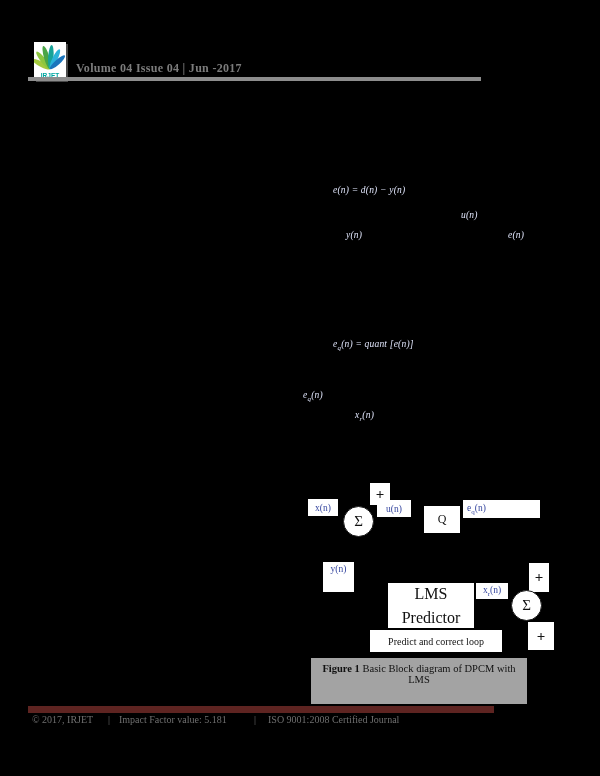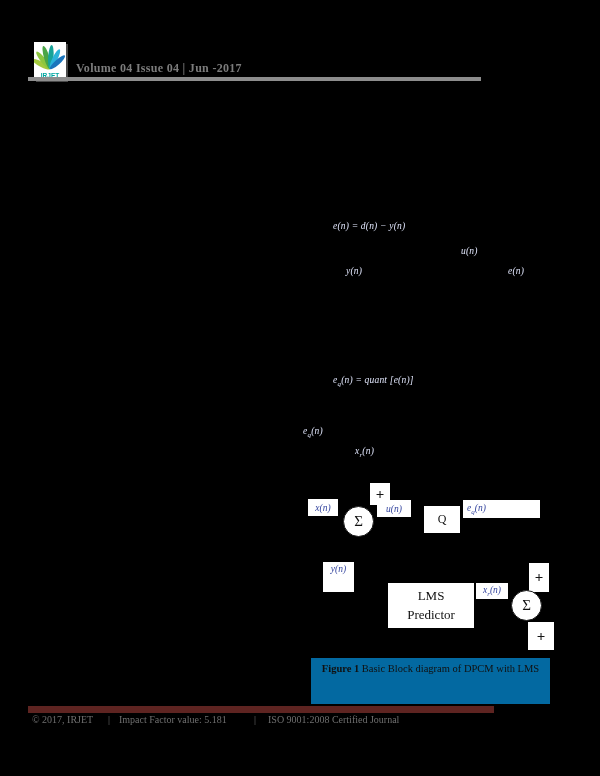--- a/index.html
+++ b/index.html
@@ -13,39 +13,39 @@
     box-shadow:2px 2px 0 0 #4a4a4a;
   }
   .volume-text{
     position:absolute;left:76px;top:61px;font-size:12px;font-weight:bold;
     color:#7c7c7c;letter-spacing:.3px;white-space:nowrap;
   }
   .top-bar{position:absolute;left:28px;top:77px;width:453px;height:4px;background:#8d8d8d;}
   
   .math{
     position:absolute;color:#dfe4fa;font-style:italic;font-size:9.5px;
-    white-space:nowrap;letter-spacing:.2px;margin-top:36px;
+    white-space:nowrap;letter-spacing:.2px;
   }
   .math sub{font-size:7px;font-style:italic;}
   
   .dbox{
     position:absolute;background:#fff;color:#111;
     display:flex;align-items:center;justify-content:center;
     font-size:10px;text-align:center;
   }
-  .dlabel{color:#33449e;font-style:italic;font-size:9.5px;white-space:nowrap;}
+  .dlabel{color:#33449e;font-size:9.5px;white-space:nowrap;}
   .dlabel sub{font-size:7px;}
   .plusbox{font-size:15px;font-weight:600;color:#141414;}
   .sum-circle{
     position:absolute;width:29px;height:29px;border-radius:50%;background:#fff;
     border:1.5px solid #1a1a1a;display:flex;align-items:center;justify-content:center;
     font-size:15px;color:#111;
   }
   .caption-box{
-    position:absolute;left:311px;top:658px;width:239px;height:46px;background:#0369a1;
+    position:absolute;left:311px;top:658px;width:216px;height:46px;background:#a3a3a3;
     color:#111;font-size:10.5px;text-align:center;padding-top:5px;box-sizing:border-box;
   }
   .caption-line2{margin-top:7px;}
   
   .bottom-bar{position:absolute;left:28px;top:706px;width:466px;height:7px;background:#5e2421;}
   .ftxt{position:absolute;top:714px;font-size:10px;font-weight:normal;color:#6f6f6f;white-space:nowrap;}
 </style>
 </head>
 <body>
 
@@ -99,35 +99,36 @@
 
   <div class="dbox" style="left:463px;top:500px;width:77px;height:18px;justify-content:flex-start;padding-left:4px;box-sizing:border-box;">
     <span class="dlabel"><span>e</span><sub>q</sub><span>(n)</span></span>
   </div>
 
 
   <div class="dbox" style="left:323px;top:562px;width:31px;height:30px;align-items:flex-start;">
     <span class="dlabel" style="margin-top:2px;">y(n)</span>
   </div>
 
-  <div class="dbox" style="left:388px;top:583px;width:86px;height:45px;font-size:13px;flex-direction:column;line-height:1.45;">
+  <div class="dbox" style="left:388px;top:583px;width:86px;height:45px;font-size:16px;flex-direction:column;line-height:1.45;">
     <span>LMS</span>
     <span>Predictor</span>
   </div>
 
   <div class="dbox" style="left:476px;top:583px;width:32px;height:16px;">
     <span class="dlabel"><span>x</span><sub>r</sub><span>(n)</span></span>
   </div>
 
   <div class="dbox plusbox" style="left:529px;top:563px;width:20px;height:29px;">+</div>
 
   <div class="dbox plusbox" style="left:528px;top:622px;width:26px;height:28px;">+</div>
 
   <div class="sum-circle" style="left:511px;top:590px;">Σ</div>
 
+  <div class="dbox" style="left:370px;top:630px;width:132px;height:22px;">Predict and correct loop</div>
 
   <div class="caption-box">
     <div>
       <b>Figure 1</b><span> Basic Block diagram of DPCM with LMS</span>
     </div>
   </div>
 
   <div class="bottom-bar"></div>
   <div class="ftxt" style="left:32px;">© 2017, IRJET</div>
   <div class="ftxt" style="left:108px;">|</div>

